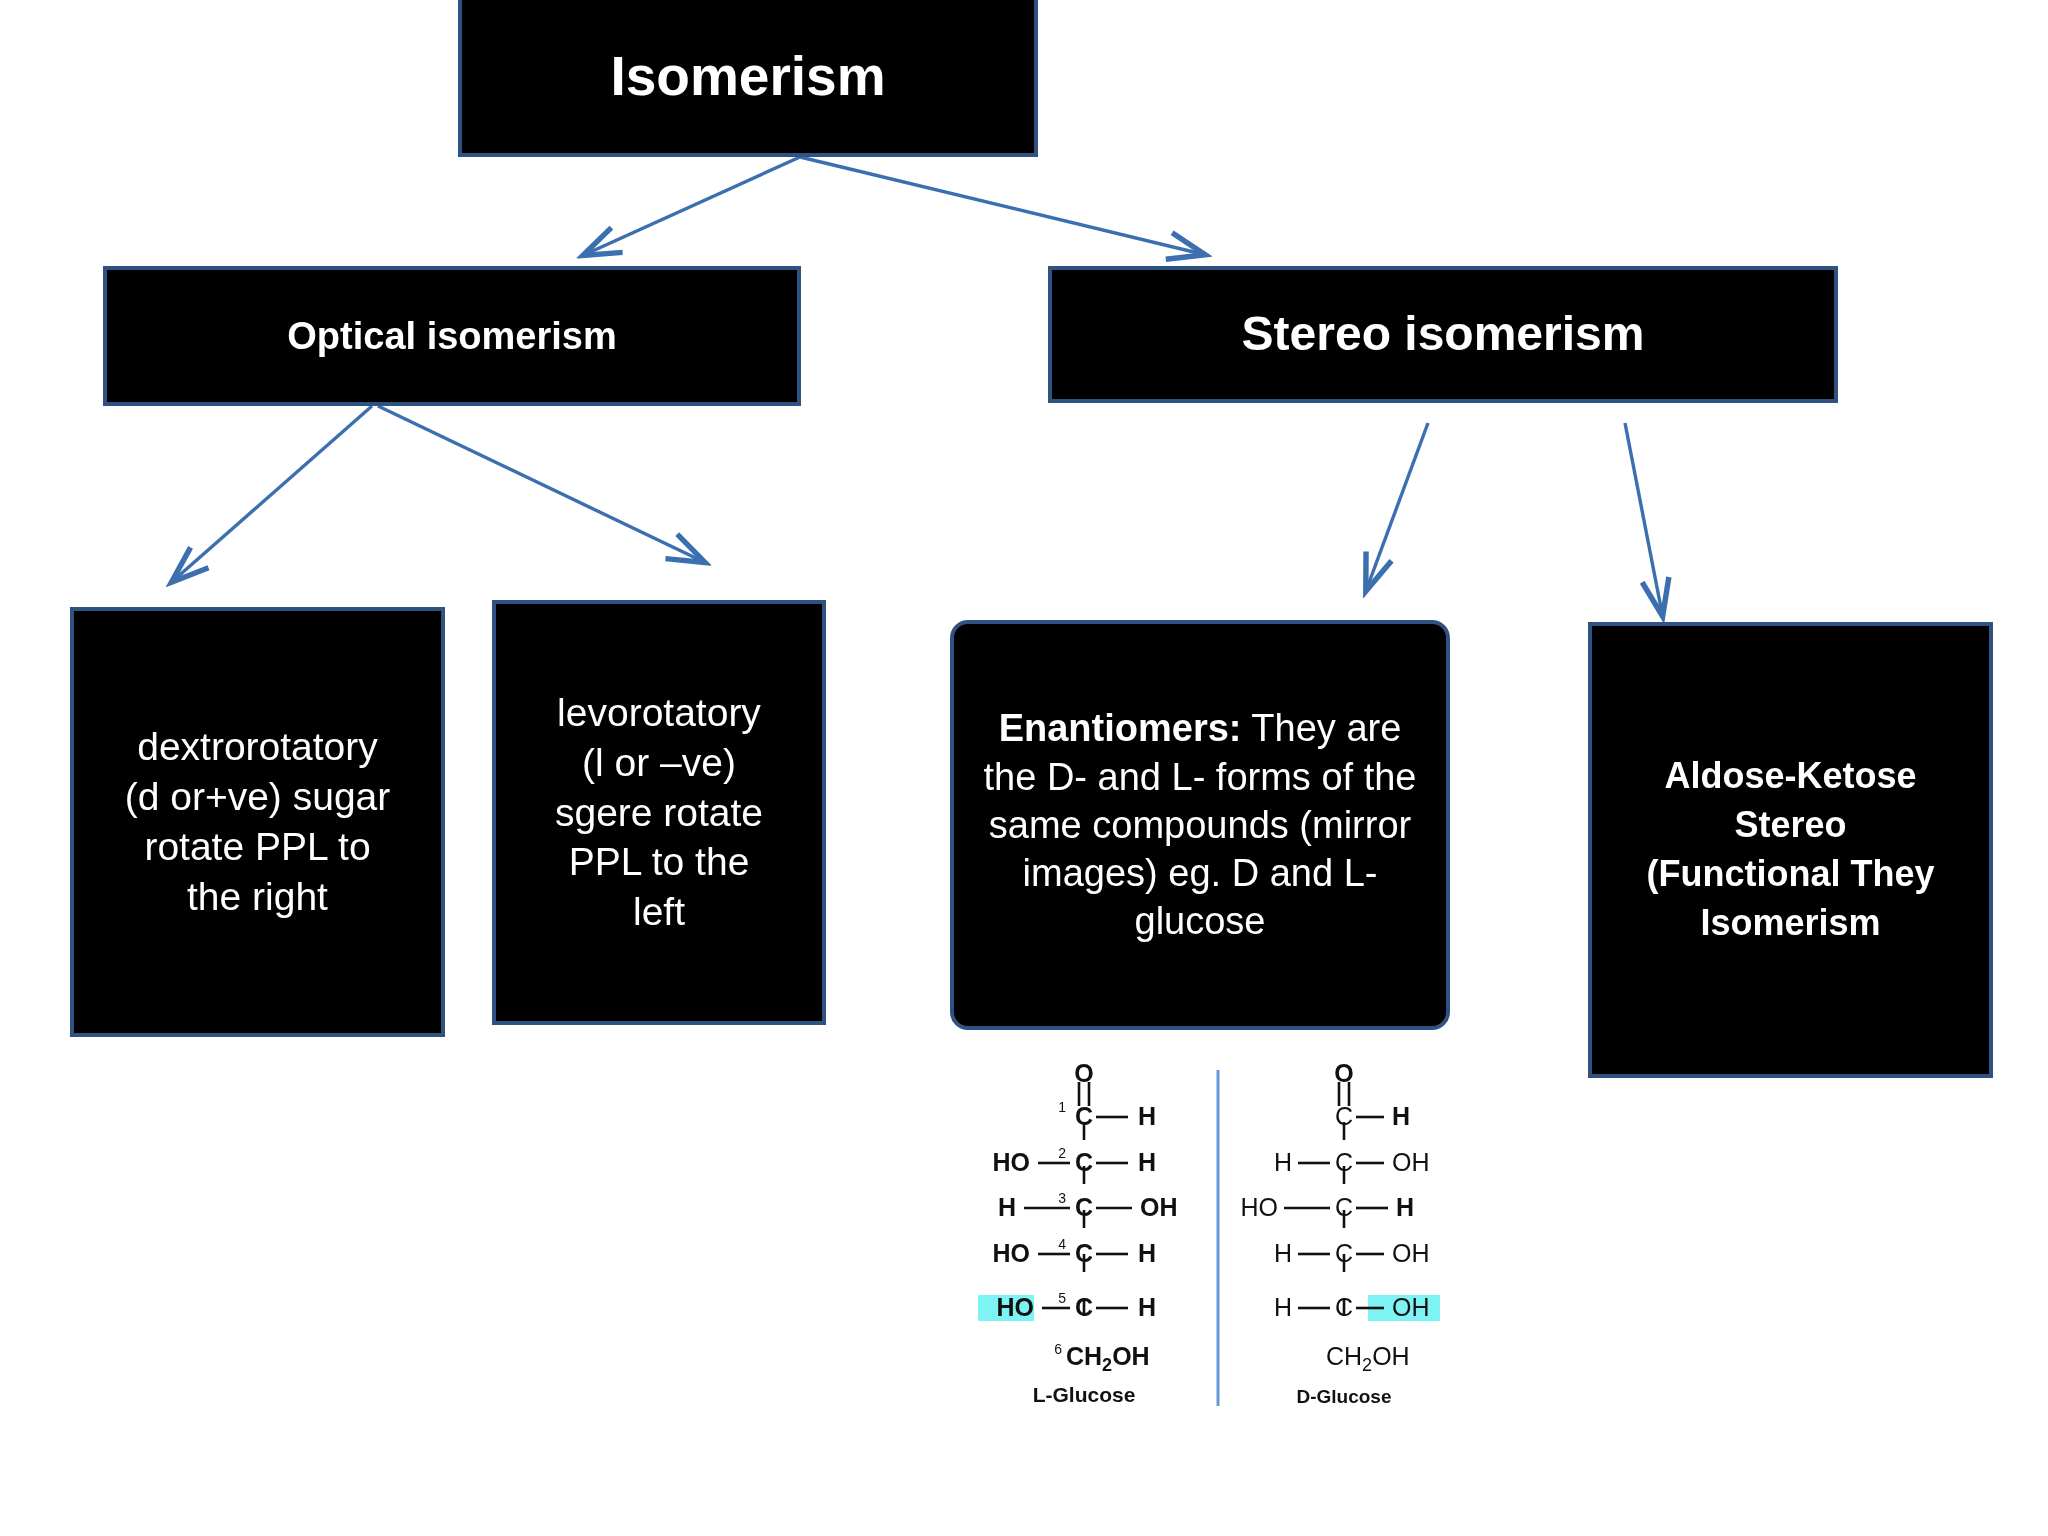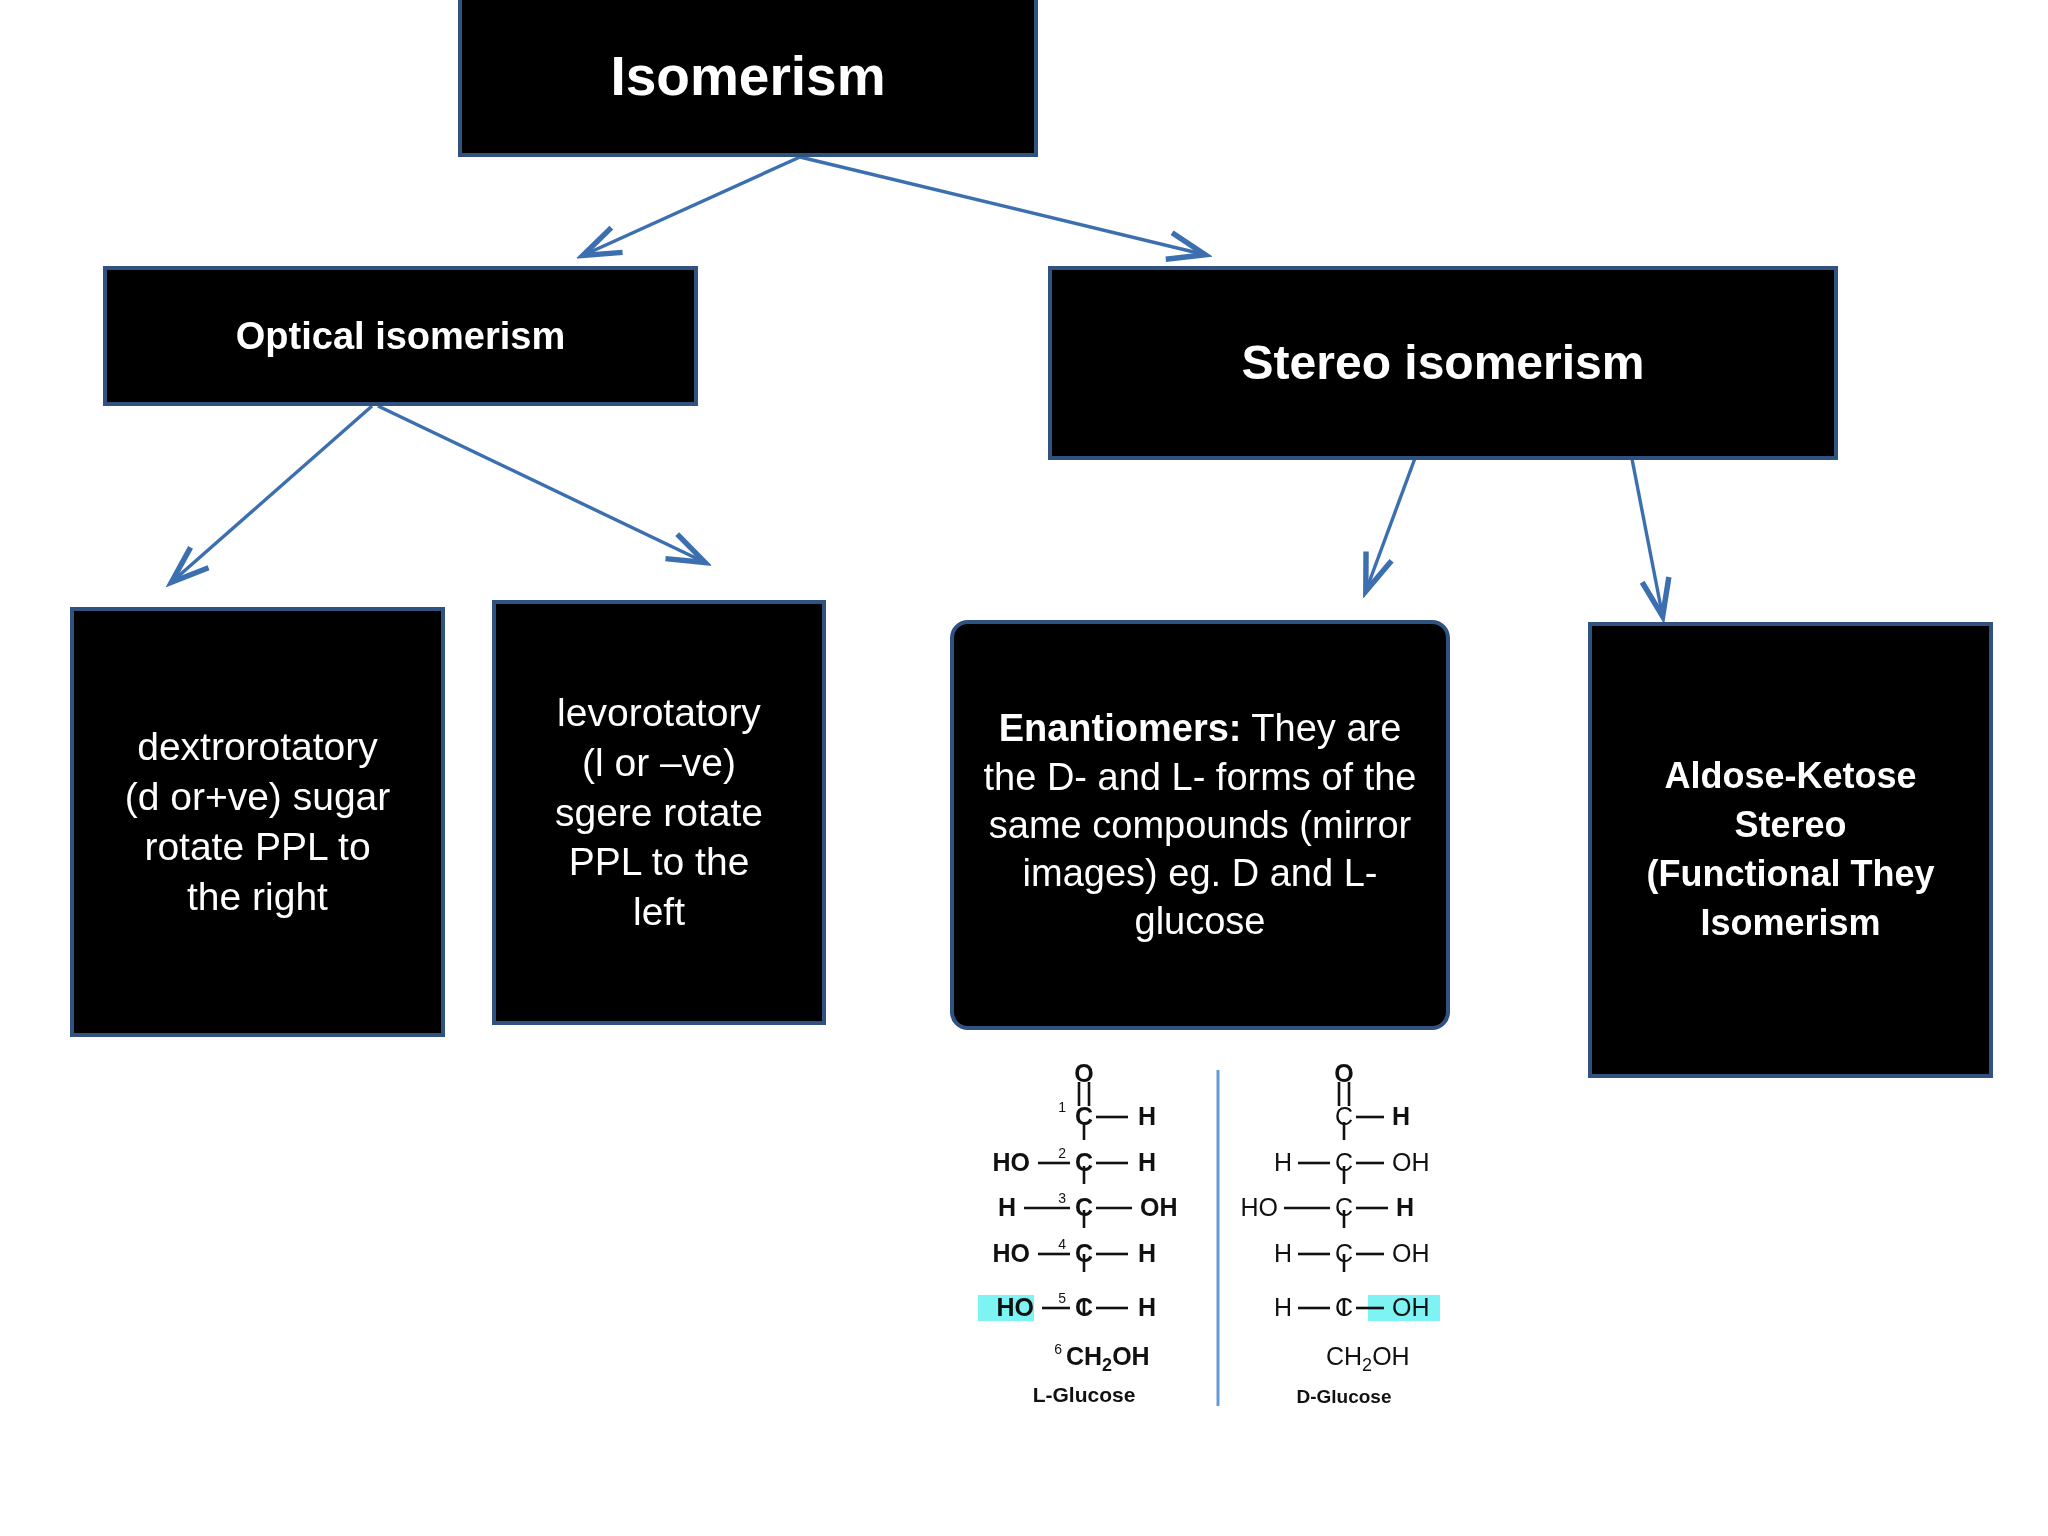--- a/index.html
+++ b/index.html
@@ -30,25 +30,25 @@
   }
   .node .txt { width: 100%; padding: 0 10px; box-sizing: border-box; }
 
   
   #node-root {
     left: 458px; top: 0px; width: 580px; height: 157px;
     font-size: 55px; font-weight: bold;
     border-top-width: 0;
   }
   #node-optical {
-    left: 103px; top: 266px; width: 595px; height: 140px;
+    left: 103px; top: 266px; width: 698px; height: 140px;
     font-size: 38px; font-weight: bold; text-align: center;
   }
   #node-stereo {
-    left: 1048px; top: 266px; width: 790px; height: 194px;
+    left: 1048px; top: 266px; width: 790px; height: 137px;
     font-size: 48px; font-weight: bold;
   }
   #node-dextro {
     left: 70px; top: 607px; width: 375px; height: 430px;
     font-size: 39px; font-weight: normal;
   }
   #node-levo {
     left: 492px; top: 600px; width: 334px; height: 425px;
     font-size: 39px; font-weight: normal;
   }

